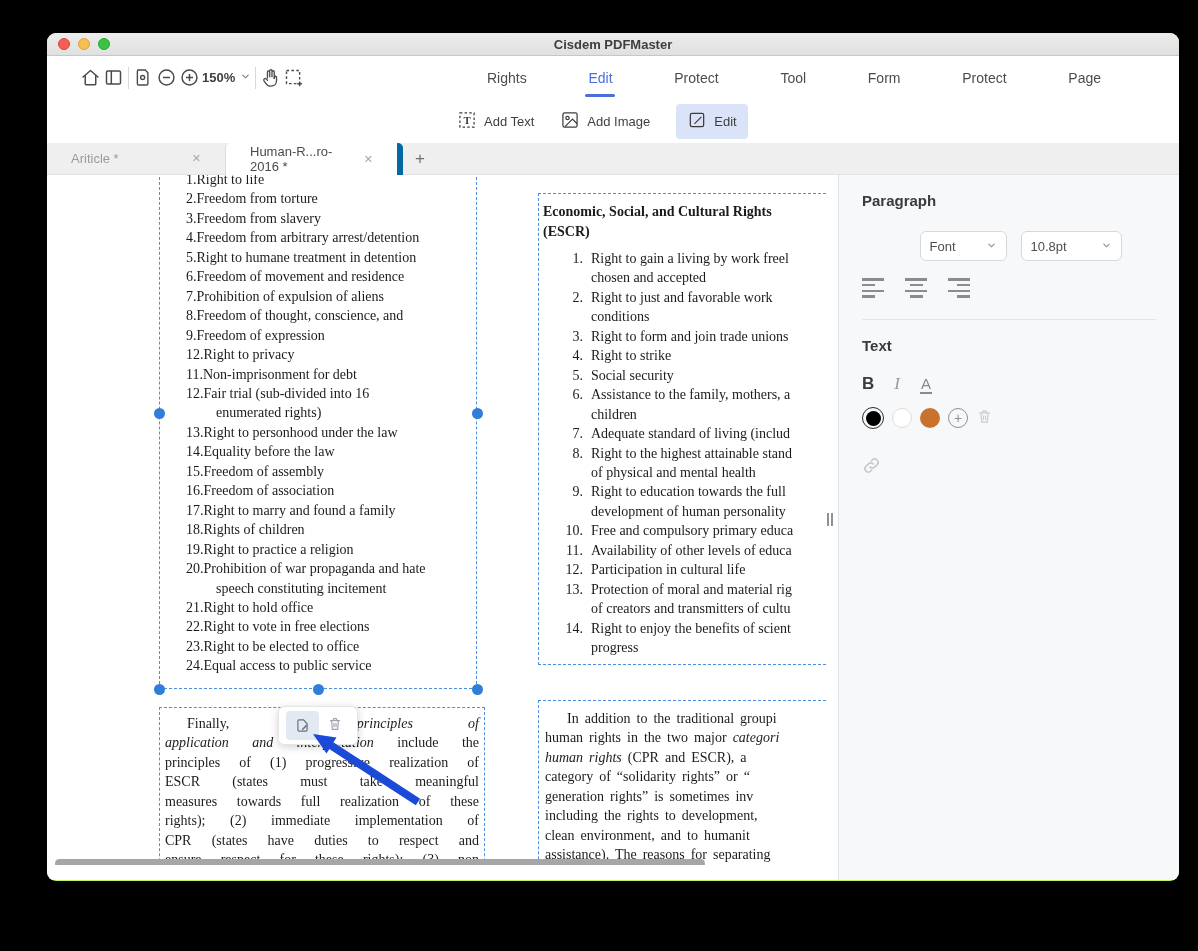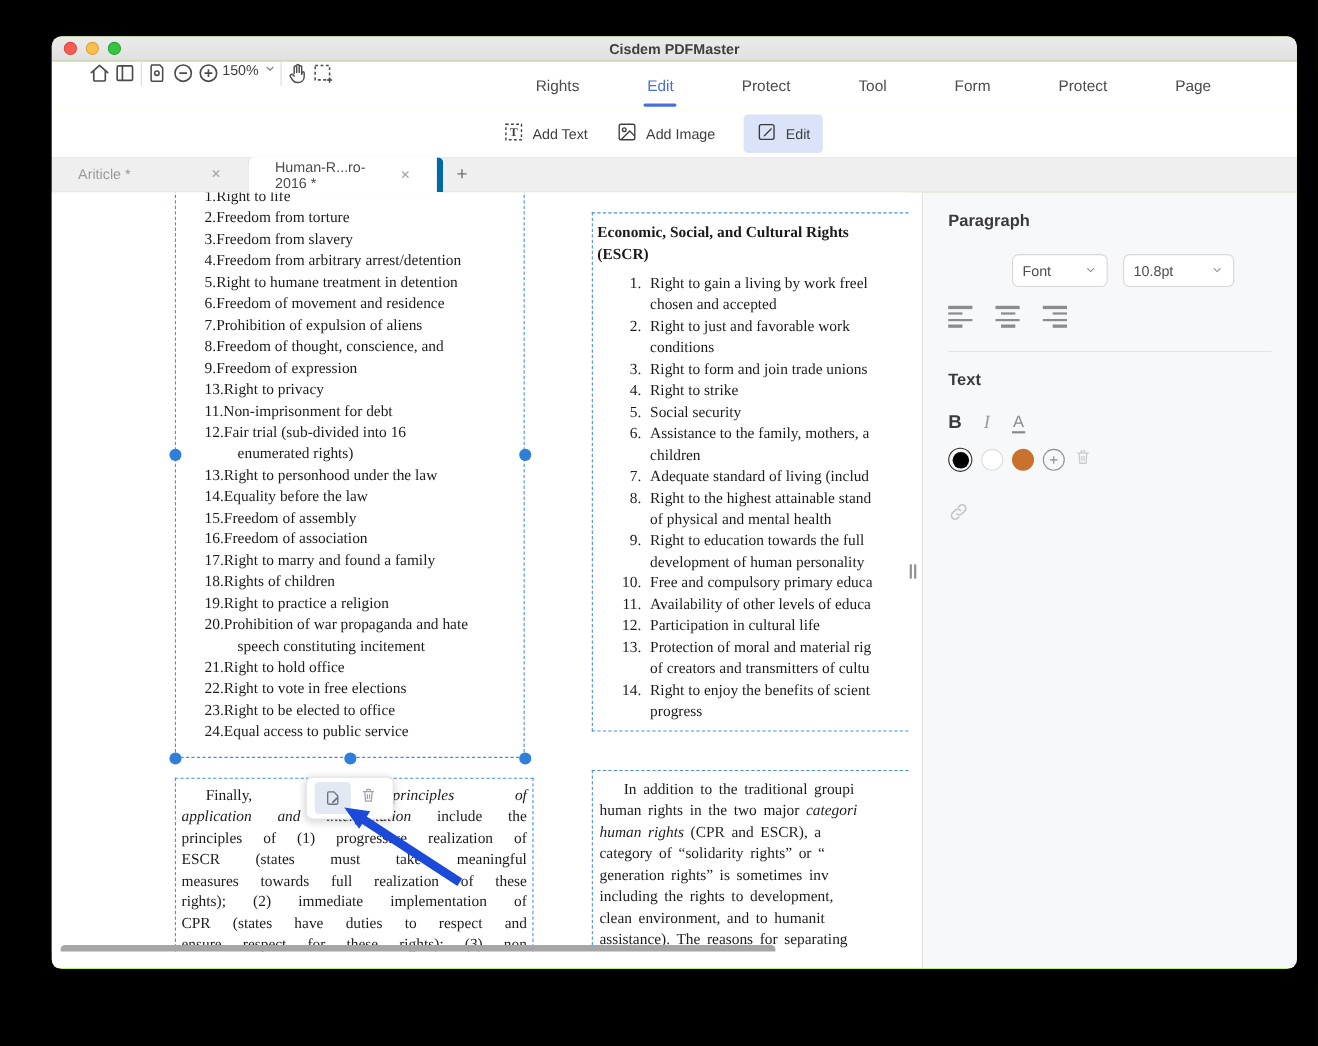--- a/index.html
+++ b/index.html
@@ -12,21 +12,21 @@
   
   .titlebar { position:relative; height:23px; background:linear-gradient(#ececec,#e0e0e0); border-bottom:1px solid #c6c6c6; }
   .lights { position:absolute; left:11px; top:5px; display:flex; gap:8px; }
   .light { width:12px; height:12px; border-radius:50%; }
   .light.red { background:#f55e52; border:1px solid #e0443c; }
   .light.yellow { background:#f6bf4f; border:1px solid #dfa23b; }
   .light.green { background:#38c442; border:1px solid #24a930; }
   .wtitle { position:absolute; left:0; right:0; top:4px; text-align:center; font-size:13px; font-weight:600; color:#3e3e3e; }
   
   .toolrow1 { position:relative; height:43px; background:#fff; }
-  .icongroup { position:absolute; left:33px; top:0; height:43px; display:flex; align-items:flex-start; gap:2px; }
+  .icongroup { position:absolute; left:33px; top:0; height:43px; display:flex; align-items:center; gap:2px;font-weight:bold; }
   .tbicon { width:21px; height:21px; display:flex; align-items:center; justify-content:center; color:#4a4a4a; }
   .tbicon svg { width:21px; height:21px; }
   .vsep { width:1px; height:22px; background:#d9d9d9; margin:0 2px; }
   .zoomctl { display:flex; align-items:center; gap:5px; font-size:13px; color:#3f3f3f; }
   .chev svg { width:11px; height:11px; }
   .maintabs { position:absolute; left:438px; top:0; width:618px; height:43px; display:flex; justify-content:space-between; align-items:center; }
   .mtab { position:relative; font-size:14px; color:#4c4c4c; padding:4px 2px; cursor:default; }
   .mtab.active { color:#4a6fdb; }
   .mtab.active::after { content:""; position:absolute; left:50%; transform:translateX(-50%); bottom:-7px; width:30px; height:3px; border-radius:2px; background:#4a6fdb; }
   
@@ -234,21 +234,21 @@
         <div class="dashbox cprbox">
             <div class="line">1.Right to life</div>
             <div class="line">2.Freedom from torture</div>
             <div class="line">3.Freedom from slavery</div>
             <div class="line">4.Freedom from arbitrary arrest/detention</div>
             <div class="line">5.Right to humane treatment in detention</div>
             <div class="line">6.Freedom of movement and residence</div>
             <div class="line">7.Prohibition of expulsion of aliens</div>
             <div class="line">8.Freedom of thought, conscience, and</div>
             <div class="line">9.Freedom of expression</div>
-            <div class="line">13.Right to privacy</div>
+            <div class="line">12.Right to privacy</div>
             <div class="line">11.Non-imprisonment for debt</div>
             <div class="line">12.Fair trial (sub-divided into 16</div>
             <div class="line cont">enumerated rights)</div>
             <div class="line">13.Right to personhood under the law</div>
             <div class="line">14.Equality before the law</div>
             <div class="line">15.Freedom of assembly</div>
             <div class="line">16.Freedom of association</div>
             <div class="line">17.Right to marry and found a family</div>
             <div class="line">18.Rights of children</div>
             <div class="line">19.Right to practice a religion</div>

